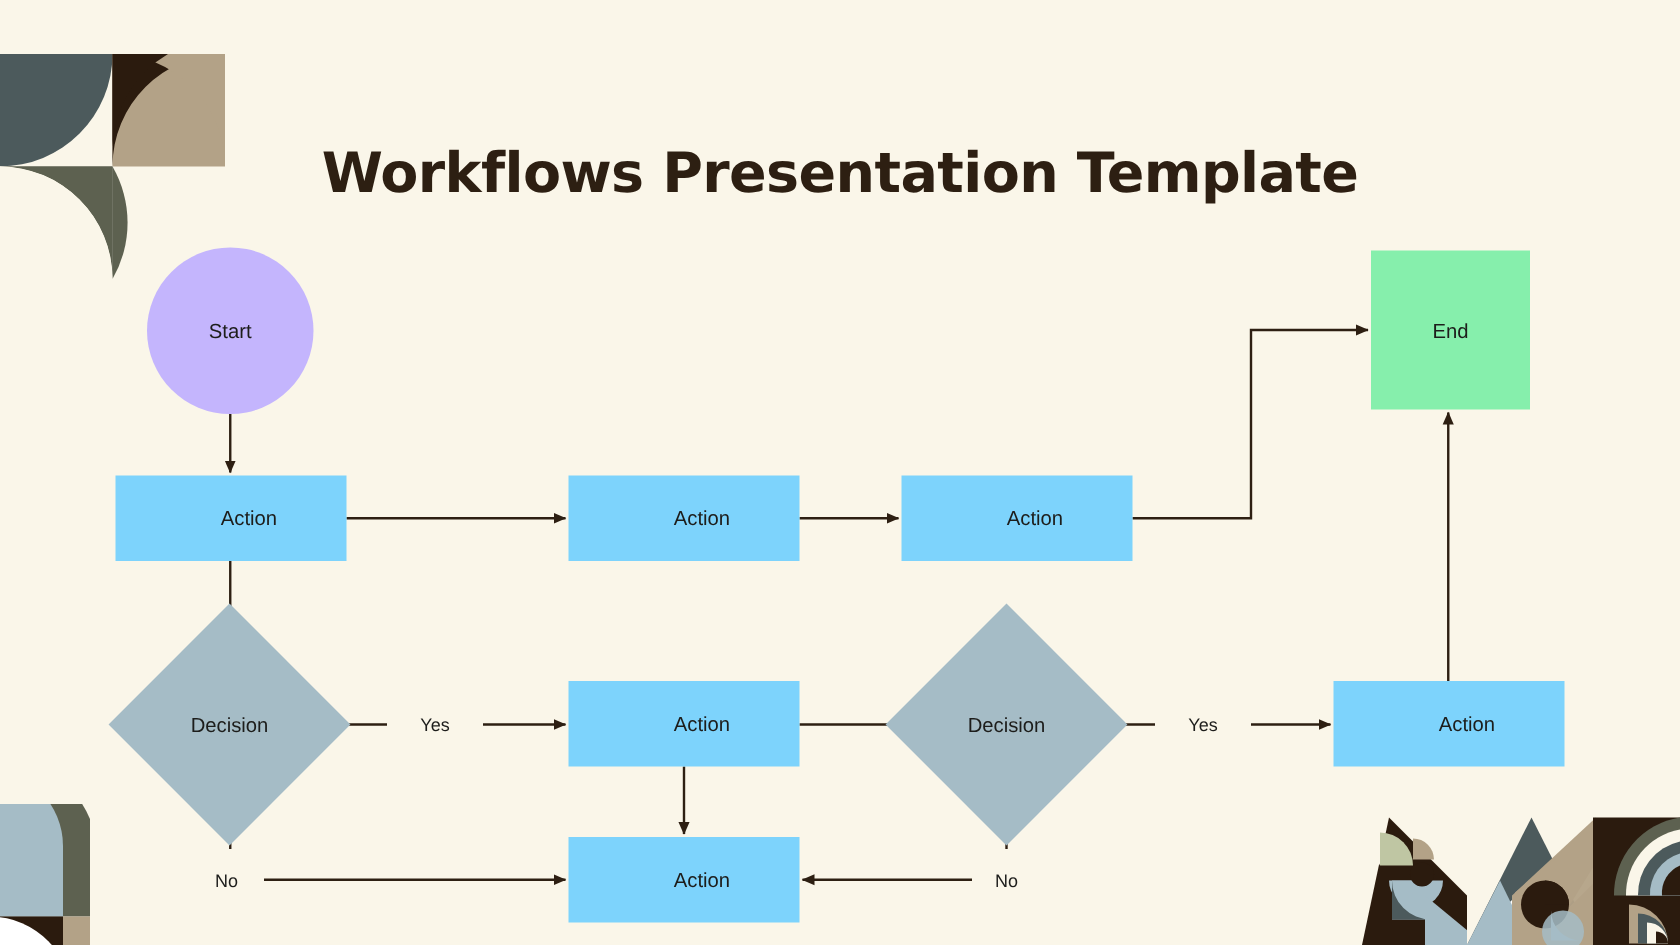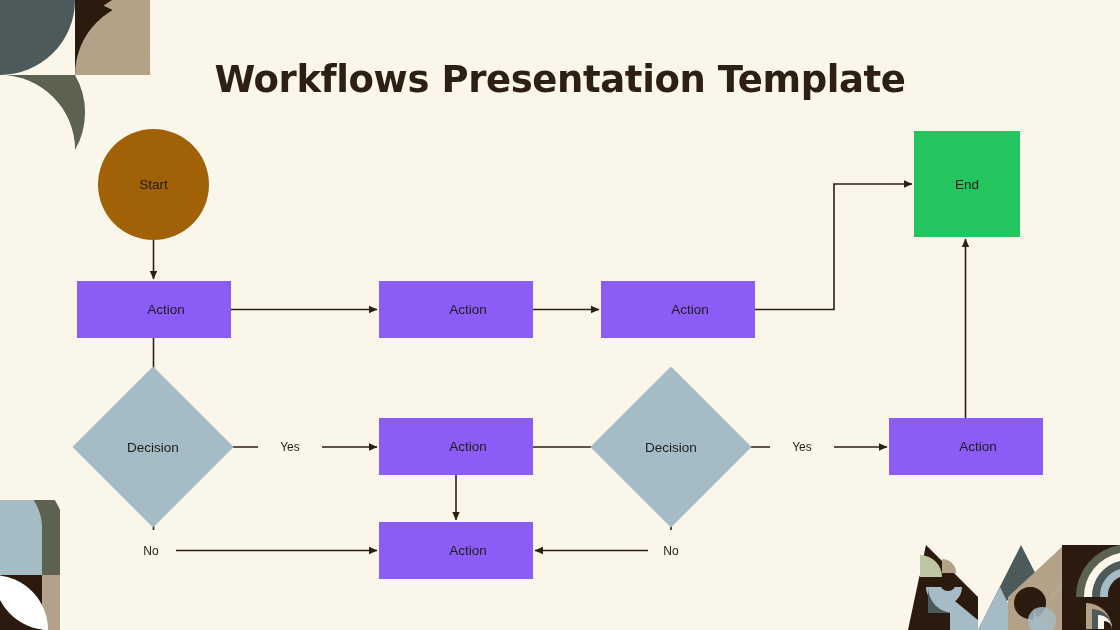--- a/index.html
+++ b/index.html
@@ -3,21 +3,21 @@
 <meta charset="utf-8">
 <style>
   html,body{margin:0;padding:0;}
   body{
     width:1120px;height:630px;
     background:#faf6e9;
     font-family:"Liberation Sans", sans-serif;
     overflow:hidden;
     position:relative;
   }
-  #slide{position:absolute;inset:0;overflow:hidden;}
+  #slide{position:absolute;inset:0;overflow:hidden;margin-top:36px;}
 
   
   .deco{position:absolute;pointer-events:none;}
 
   
   #title{
     position:absolute;
     left:0;right:0;top:58px;
     text-align:center;
     font-size:37px;
@@ -28,23 +28,23 @@
   }
 
   
   .node{
     position:absolute;
     display:flex;align-items:center;justify-content:center;
     font-size:13.5px;
     color:#1d1d1b;
     box-sizing:border-box;
   }
-  .node.start{border-radius:50%;background:#a16207;}
-  .node.terminal{background:#22c55e;}
-  .node.action{background:#8b5cf6;padding-left:24px;}
+  .node.start{border-radius:50%;background:#c4b5fd;}
+  .node.terminal{background:#86efac;}
+  .node.action{background:#7dd3fc;padding-left:24px;}
   .node.decision{background:transparent;}
   .diamond-fill{
     position:absolute;inset:0;
     background:#a5bcc6;
     transform:rotate(45deg);
   }
   .node.decision .lbl{position:relative;z-index:2;text-align:right;}
 
   
   .edge-label{

